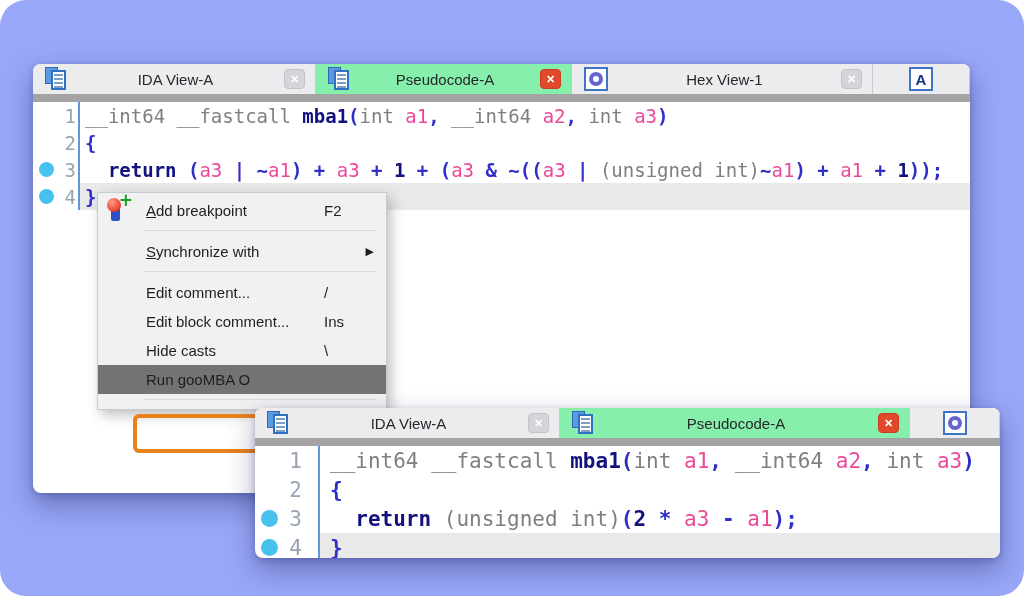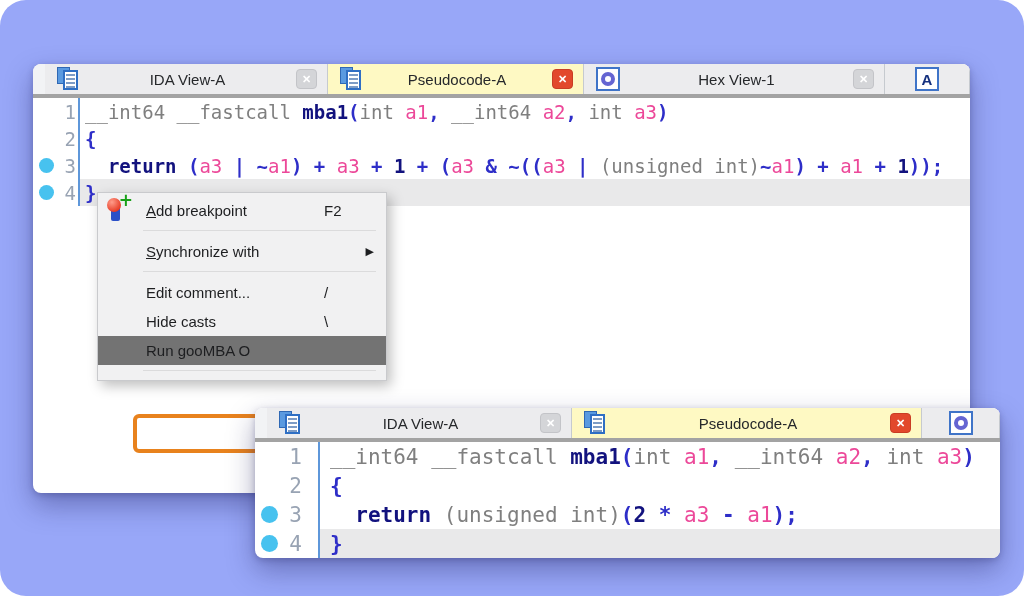--- a/index.html
+++ b/index.html
@@ -6,24 +6,24 @@
   .stage{position:relative;width:1024px;height:596px;overflow:hidden;}
   .bg{position:absolute;inset:0;background:#98a7f8;border-radius:26px;}
 
   
   .win{position:absolute;background:#ffffff;border-radius:8px;overflow:hidden;
        box-shadow:0 12px 28px rgba(30,30,90,.38),0 2px 6px rgba(30,30,90,.25);}
   #win1{left:33px;top:64px;width:937px;height:429px;z-index:10;}
   #win2{left:255px;top:408px;width:745px;height:150px;z-index:40;}
 
   
-  .tabbar{display:flex;height:30px;background:#f2f3f5;border-bottom:4px solid #a3a3a3;padding-left:12px;}
+  .tabbar{display:flex;height:30px;background:#f2f3f5;border-bottom:8px solid #a3a3a3;}
   .tab{display:flex;align-items:center;gap:6px;padding:0 10px 0 12px;
        border-right:1px solid #c6cacf;background:#ececee;box-sizing:border-box;flex:0 0 auto;}
-  .tab.active{background:#fef9c3;}
+  .tab.active{background:#86efac;}
   .tab.iconsonly{justify-content:center;padding:0;}
   .tab-label{flex:1;text-align:center;font-size:15px;color:#26282b;white-space:nowrap;overflow:hidden;}
   .close{width:21px;height:20px;border-radius:4px;display:flex;align-items:center;justify-content:center;
          font-size:11px;font-weight:700;flex:0 0 auto;box-sizing:border-box;line-height:1;}
   .close.gray{background:#d4d5d8;color:#ffffff;border:1px solid #c3c4c8;}
   .close.red{background:#e2482c;color:#ffffff;border:1px solid #c93d24;}
 
   
   .icon-doc{position:relative;width:22px;height:24px;flex:0 0 auto;}
   .icon-doc .b{position:absolute;left:0;top:0;width:13px;height:17px;background:#5a9ae0;border:1px solid #2f68b4;box-sizing:border-box;}
@@ -164,20 +164,24 @@
       <div class="mi">
         <span class="lbl"><u>S</u>ynchronize with</span>
         <span class="arrow">▶</span>
       </div>
       <div class="msep"></div>
       <div class="mi">
         <span class="lbl">Edit comment...</span>
         <span class="sc">/</span>
       </div>
       <div class="mi">
+        <span class="lbl">Edit block comment...</span>
+        <span class="sc">Ins</span>
+      </div>
+      <div class="mi">
         <span class="lbl">Hide casts</span>
         <span class="sc">\</span>
       </div>
       <div class="mi selected">
         <span class="lbl">Run gooMBA O</span>
       </div>
       <div class="msep"></div>
     </div>
 
   <div id="annot"></div>

